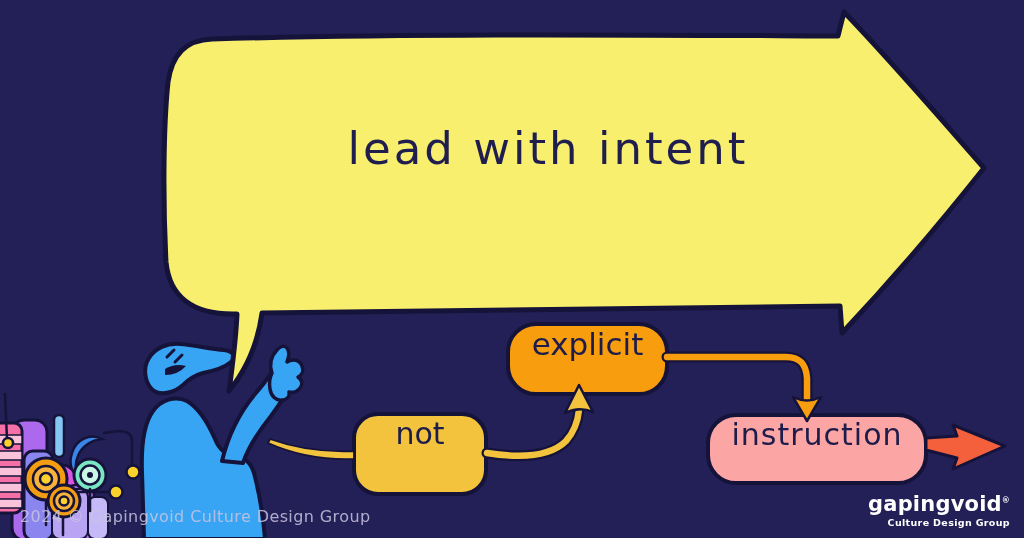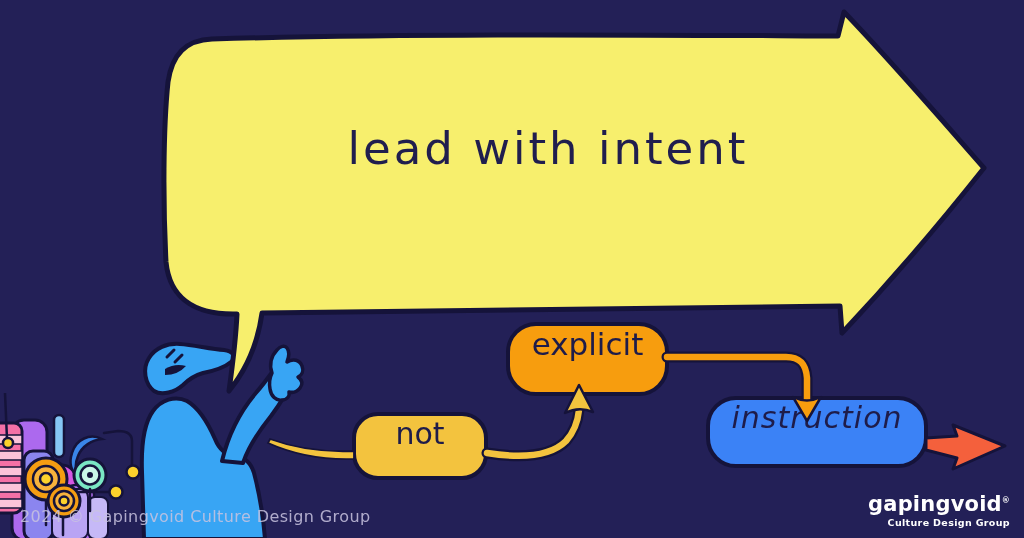--- a/index.html
+++ b/index.html
@@ -16,23 +16,23 @@
     text-align:center; font-size:45px; letter-spacing:3px;
     color:#201e4e; font-weight:400; white-space:nowrap;
   }
 
   
   .node {
     position:absolute; display:flex; align-items:flex-start; justify-content:center;
     border:4px solid #15133a; color:#1e1c4a; box-sizing:border-box;
     white-space:nowrap;
   }
-  .node-not         { left:352px; top:412px; width:136px; height:68px; border-radius:26px; background:#f3c33e; font-size:30px; }
+  .node-not         { left:352px; top:412px; width:136px; height:84px; border-radius:26px; background:#f3c33e; font-size:30px; }
   .node-explicit    { left:506px; top:322px; width:163px; height:74px; border-radius:30px; background:#f79d0e; font-size:31px; }
-  .node-instruction { left:706px; top:396px; width:222px; height:72px; border-radius:30px; background:#3b82f6; font-size:30px; letter-spacing:1px;font-style:italic; }
+  .node-instruction { left:706px; top:413px; width:222px; height:72px; border-radius:30px; background:#fca5a5; font-size:30px; letter-spacing:1px; }
 
   
   .copyright {
     position:absolute; left:20px; top:507px; font-size:16px;
     color:#c9c4e0; opacity:.85; letter-spacing:.4px; z-index:30;
   }
   .logo { position:absolute; right:14px; top:493px; text-align:right; color:#ffffff; line-height:1.05; z-index:30; }
   .logo-word { font-size:21px; font-weight:bold; letter-spacing:.2px; }
   .logo-reg  { font-size:8px; vertical-align:super; font-weight:bold; }
   .logo-tagline { font-size:9.5px; font-weight:bold; letter-spacing:.35px; margin-top:3px; }

